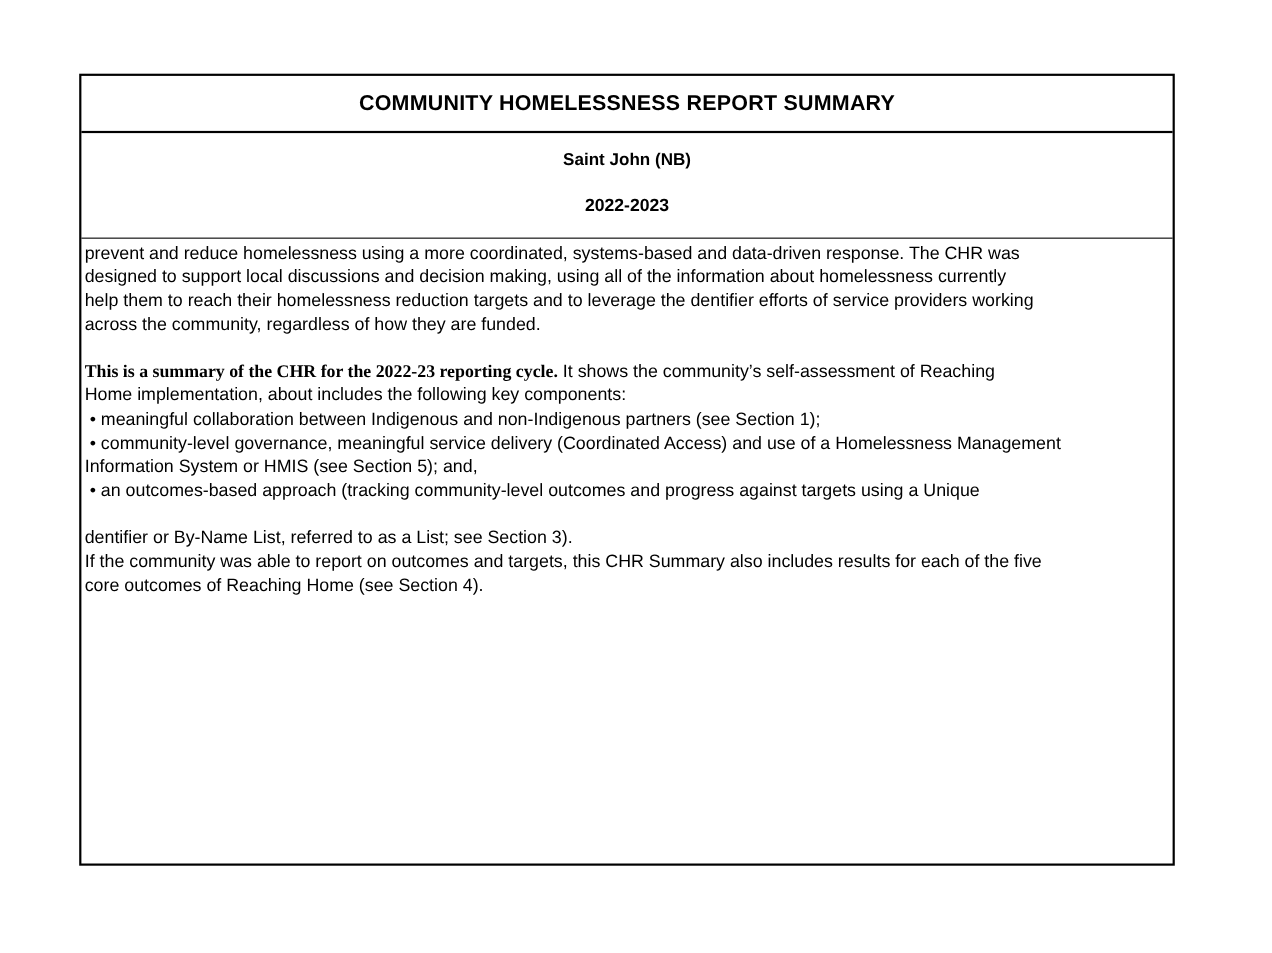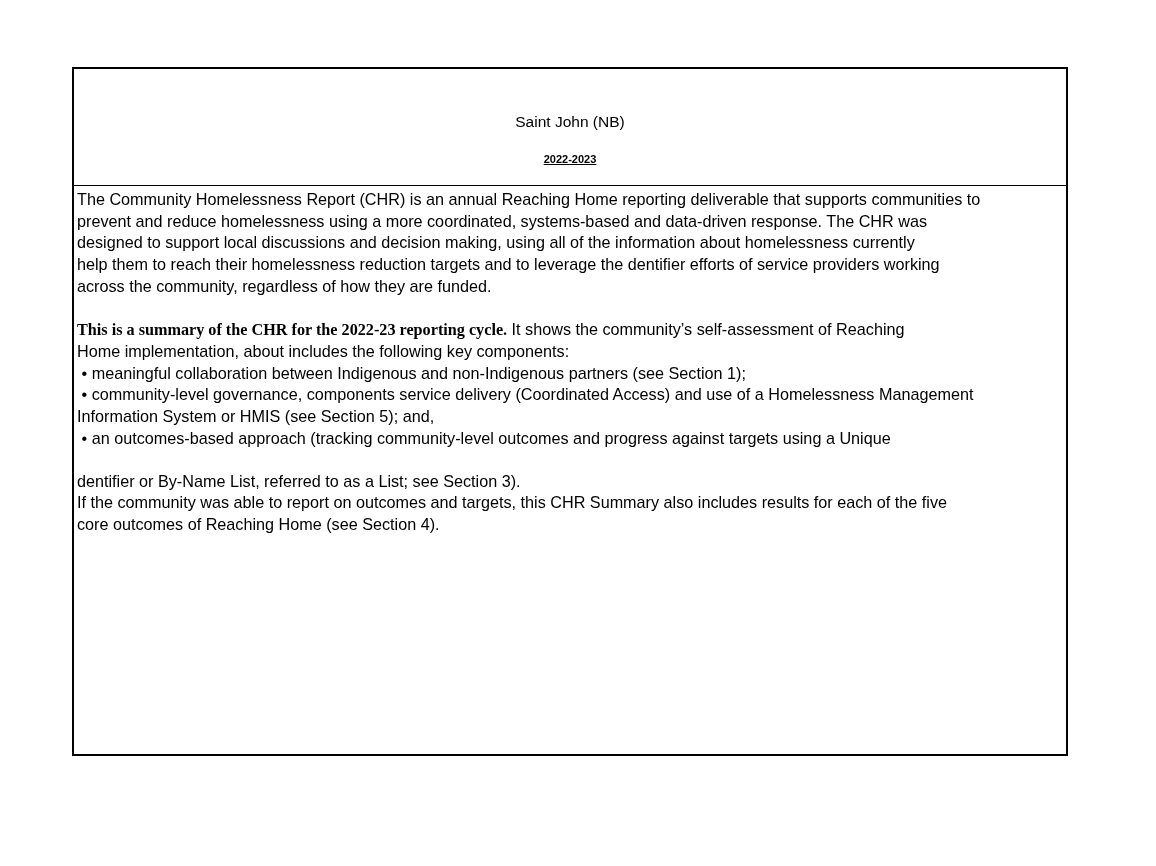--- a/index.html
+++ b/index.html
@@ -54,32 +54,30 @@
     line-height: 1.2;
   }
 
   .row-subtitle {
     border-bottom: 1.5px solid #000000;
     padding: 15px 10px 18px;
     text-align: center;
   }
   .subtitle-community {
     font-size: 15.5px;
-    font-weight: normal;
+    font-weight: bold;
     line-height: 1.25;
-    margin-top: 28px;
   }
   .subtitle-spacer {
     height: 22px;
   }
   .subtitle-period {
-    font-size: 11px;
+    font-size: 16px;
     font-weight: bold;
     line-height: 1.25;
-    text-decoration: underline;
   }
 
   .row-body {
     padding: 3px 3px 6px 3px;
     height: 568px;
   }
 
   .body-text {
     font-size: 16.2px;
     line-height: 21.6px;
@@ -99,42 +97,44 @@
     font-family: Liberation Serif, serif;
   }
 </style>
 </head>
 <body>
 
 <div class="page">
 
   <div class="report-table">
 
+    <div class="row-title">
+      <div class="title-text">COMMUNITY HOMELESSNESS REPORT SUMMARY</div>
+    </div>
 
     <div class="row-subtitle">
       <div class="subtitle-community">Saint John (NB)</div>
       <div class="subtitle-spacer"></div>
       <div class="subtitle-period">2022-2023</div>
     </div>
 
     <div class="row-body">
       <div class="body-text">
 
-        <span class="body-line">The Community Homelessness Report (CHR) is an annual Reaching Home reporting deliverable that supports communities to</span>
         <span class="body-line">prevent and reduce homelessness using a more coordinated, systems-based and data-driven response. The CHR was</span>
         <span class="body-line">designed to support local discussions and decision making, using all of the information about homelessness currently</span>
         <span class="body-line">help them to reach their homelessness reduction targets and to leverage the dentifier efforts of service providers working</span>
         <span class="body-line">across the community, regardless of how they are funded.</span>
 
         <span class="body-line blank"></span>
 
         <span class="body-line"><span class="lead-in">This is a summary of the CHR for the 2022-23 reporting cycle.</span><span> It shows the community’s self-assessment of Reaching</span></span>
         <span class="body-line">Home implementation, about includes the following key components:</span>
         <span class="body-line"> • meaningful collaboration between Indigenous and non-Indigenous partners (see Section 1);</span>
-        <span class="body-line"> • community-level governance, components service delivery (Coordinated Access) and use of a Homelessness Management</span>
+        <span class="body-line"> • community-level governance, meaningful service delivery (Coordinated Access) and use of a Homelessness Management</span>
         <span class="body-line">Information System or HMIS (see Section 5); and,</span>
         <span class="body-line"> • an outcomes-based approach (tracking community-level outcomes and progress against targets using a Unique</span>
 
         <span class="body-line blank"></span>
 
         <span class="body-line">dentifier or By-Name List, referred to as a List; see Section 3).</span>
         <span class="body-line">If the community was able to report on outcomes and targets, this CHR Summary also includes results for each of the five</span>
         <span class="body-line">core outcomes of Reaching Home (see Section 4).</span>
 
       </div>

